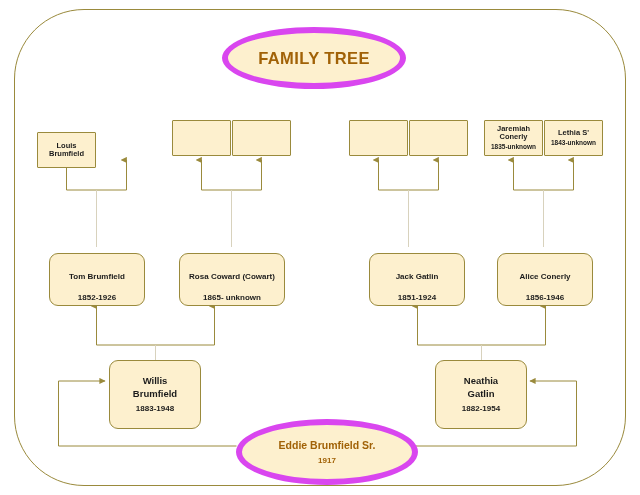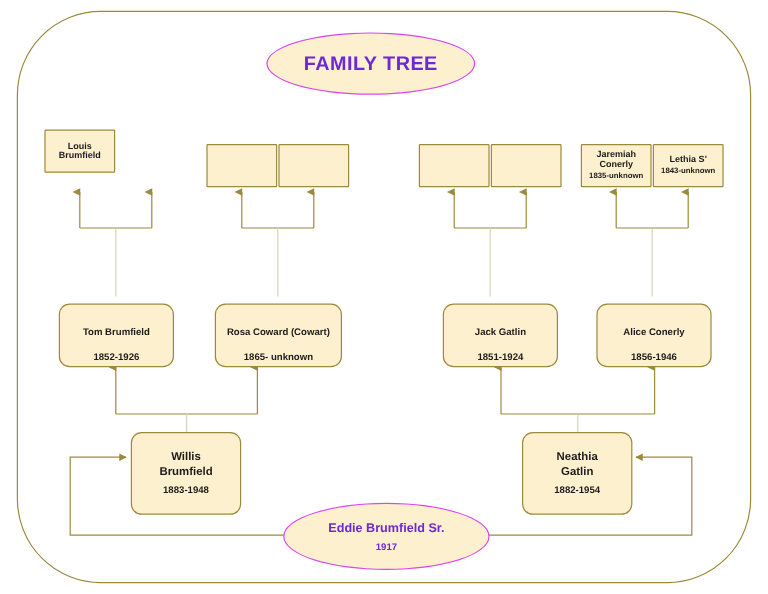--- a/index.html
+++ b/index.html
@@ -59,25 +59,25 @@
 
   
   .gen3{width:92px;height:69px;}
   .gen3 .nm{font-size:9.5px;font-weight:bold;line-height:1.35;}
   .gen3 .yr{font-size:8px;font-weight:bold;margin-top:3px;}
 
   
   .ell{
     position:absolute;
     background:#fdf0ce;
-    border:1px solid #d946ef;
+    border:6px solid #d946ef;
     border-radius:50%;
     display:flex;flex-direction:column;
     align-items:center;justify-content:center;
-    text-align:right;color:#6d28d9;
+    text-align:right;color:#a16207;
   }
   #title-ellipse{left:222px;top:27px;width:172px;height:50px;}
   #title-ellipse .nm{font-size:16.5px;font-weight:bold;letter-spacing:.4px;}
   #root-ellipse{left:236px;top:419px;width:170px;height:54px;}
   #root-ellipse .nm{font-size:10.5px;font-weight:bold;}
   #root-ellipse .yr{font-size:8px;font-weight:bold;margin-top:5px;}
 </style>
 </head>
 <body>
 
@@ -133,21 +133,21 @@
       <path d="M236.5 446 L58.5 446 L58.5 381 L105 381" marker-end="url(#arrR)"></path>
 
       <path d="M406.5 446 L576.5 446 L576.5 381 L530 381" marker-end="url(#arrL)"></path>
     </g>
   </svg>
 
   <div class="ell" id="title-ellipse">
     <span class="nm">FAMILY TREE</span>
   </div>
 
-  <div class="node sq top tight" style="left:37px;top:108px;">
+  <div class="node sq top tight" style="left:37px;top:132px;">
     <span class="nm">Louis</span>
     <span class="nm">Brumfield</span>
   </div>
 
 
   <div class="node sq top" style="left:172px;top:120px;">
     
   </div>
 
   <div class="node sq top" style="left:232px;top:120px;">

